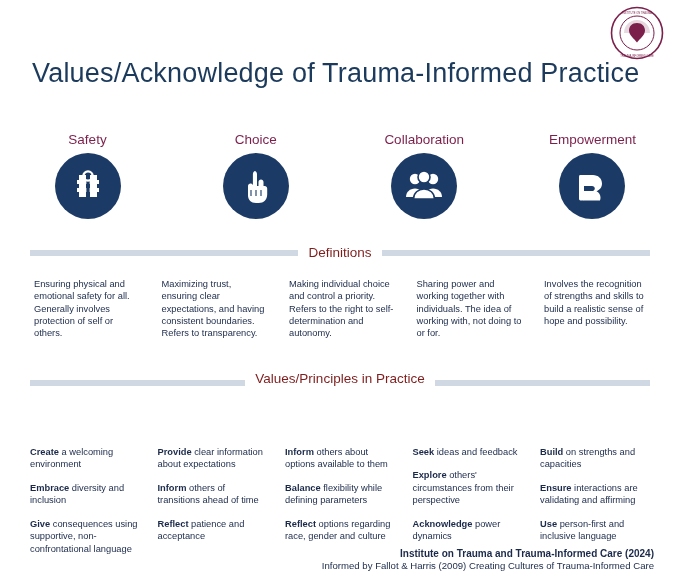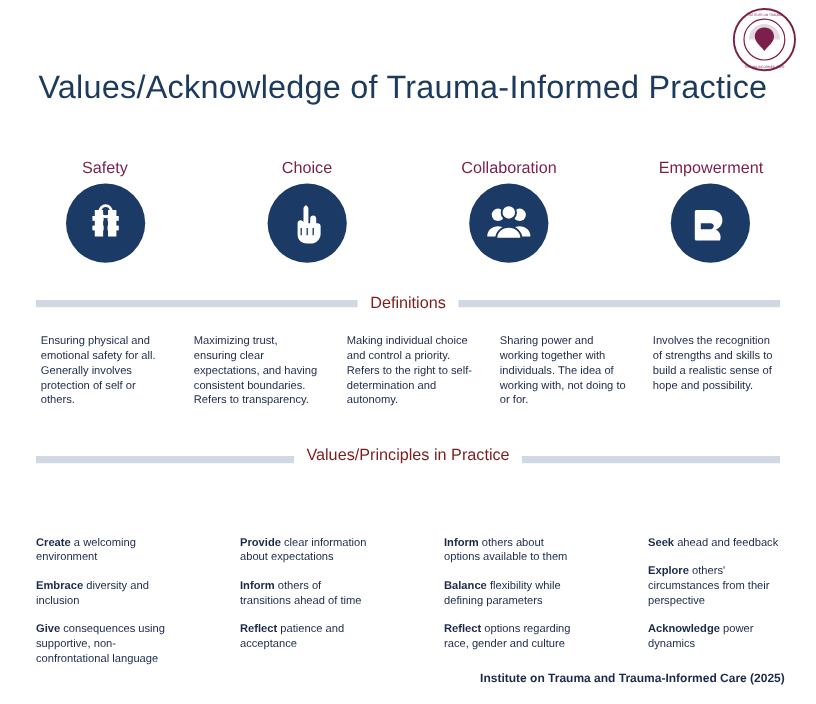--- a/index.html
+++ b/index.html
@@ -252,23 +252,29 @@
     <div class="prac-item"><b>Reflect</b><span> patience and acceptance</span></div>
   </div>
 
   <div class="prac-cell">
     <div class="prac-item"><b>Inform</b><span> others about options available to them</span></div>
     <div class="prac-item"><b>Balance</b><span> flexibility while defining parameters</span></div>
     <div class="prac-item"><b>Reflect</b><span> options regarding race, gender and culture</span></div>
   </div>
 
   <div class="prac-cell">
-    <div class="prac-item"><b>Seek</b><span> ahead and feedback</span></div>
+    <div class="prac-item"><b>Seek</b><span> ideas and feedback</span></div>
     <div class="prac-item"><b>Explore</b><span> others' circumstances from their perspective</span></div>
     <div class="prac-item"><b>Acknowledge</b><span> power dynamics</span></div>
   </div>
 
+  <div class="prac-cell">
+    <div class="prac-item"><b>Build</b><span> on strengths and capacities</span></div>
+    <div class="prac-item"><b>Ensure</b><span> interactions are validating and affirming</span></div>
+    <div class="prac-item"><b>Use</b><span> person-first and inclusive language</span></div>
+  </div>
 
 </div>
 
 <div class="footer">
-  <div class="footer-main">Institute on Trauma and Trauma-Informed Care (2025)</div>
+  <div class="footer-main">Institute on Trauma and Trauma-Informed Care (2024)</div>
+  <div class="footer-sub">Informed by Fallot &amp; Harris (2009) Creating Cultures of Trauma-Informed Care</div>
 </div>
 
 </body></html>

